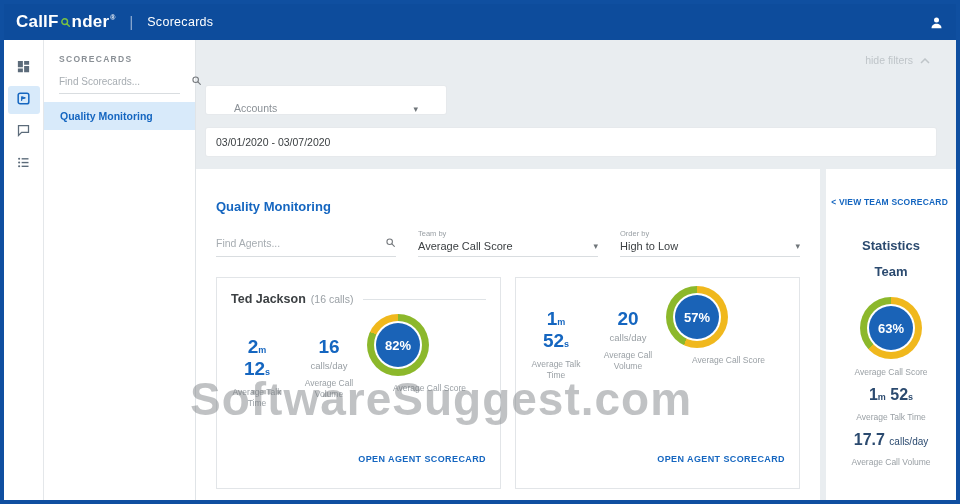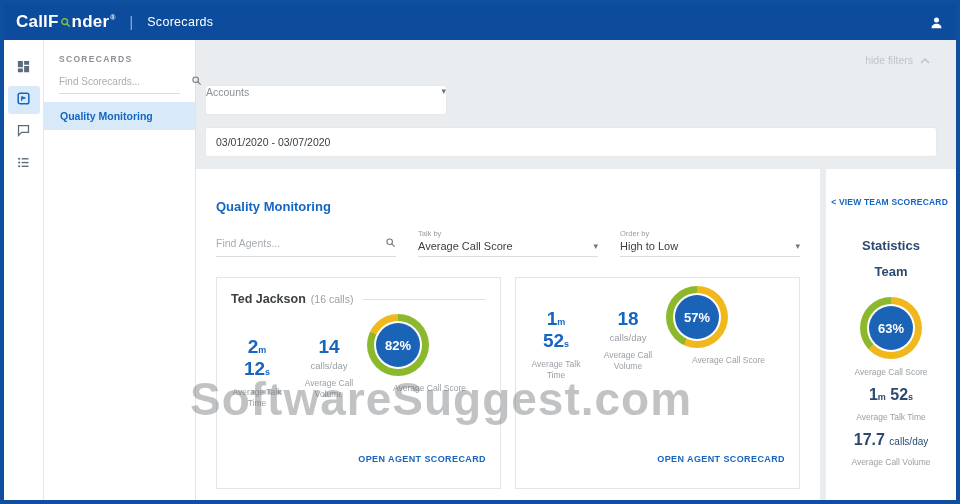--- a/index.html
+++ b/index.html
@@ -37,21 +37,21 @@
   .side-search input::placeholder { color:#a7adb2; }
   .side-item { padding:8px 16px; font-size:10.5px; color:#555; cursor:pointer; }
   .side-item.active { background:#d8eafa; color:#1566c0; font-weight:bold; }
 
   
   .f-label { position:absolute; left:202px; top:50px; font-size:11px; font-style:italic;
              font-weight:bold; color:#1566c0; }
   .hide-filters { position:absolute; top:50px; right:26px; font-size:10.5px; color:#bfc5c9;
                   display:flex; align-items:center; gap:7px; cursor:pointer; }
   .accounts { position:absolute; left:202px; top:82px; width:240px; height:28px; background:#fff;
-              display:flex; align-items:flex-start; padding:0 0; font-size:10.5px; color:#8a9096;
+              display:flex; align-items:flex-end; padding:0 28px; font-size:10.5px; color:#8a9096;
               border-radius:2px; cursor:pointer; box-shadow:0 0 0 1px #e6e9ec; }
   .caret { color:#6f757a; font-size:9px; }
   .accounts .caret { margin-left:auto; }
   .date-input { position:absolute; left:202px; top:124px; width:730px; height:28px; background:#fff;
                 border:0; outline:0; padding:0 10px; font-size:10.5px; color:#3c4043;
                 font-family:inherit; border-radius:2px; box-shadow:0 0 0 1px #e6e9ec; }
 
   
   .card { position:absolute; left:192px; top:165px; width:624px; bottom:0; background:#fff; }
   .card-h { position:absolute; left:20px; top:30px; font-size:13px; font-weight:bold; color:#1566c0; }
@@ -203,21 +203,21 @@
       <div class="find-agents">
         <input type="text" placeholder="Find Agents..." style="">
         <span>
           <svg width="11" height="11" viewBox="0 0 20 20">
               <circle cx="8.5" cy="8.5" r="5" fill="none" stroke="#75797d" stroke-width="2"></circle>
               <line x1="12.5" y1="12.5" x2="17" y2="17" stroke="#75797d" stroke-width="2" stroke-linecap="round"></line>
             </svg>
         </span>
       </div>
       <div class="select-group">
-        <div class="select-label">Talk by</div>
+        <div class="select-label">Team by</div>
         <div class="select-value">
           <span>Average Call Score</span>
           <span class="caret">▾</span>
         </div>
       </div>
       <div class="select-group">
         <div class="select-label">Order by</div>
         <div class="select-value">
           <span>High to Low</span>
           <span class="caret">▾</span>
@@ -233,21 +233,21 @@
           <span class="agent-calls">(16 calls)</span>
           <span class="head-rule"></span>
         </div>
         <div class="agent-stats">
           <div class="stat talk">
             <div class="big"><span>2</span><span class="unit">m</span></div>
             <div class="big"><span>12</span><span class="unit">s</span></div>
             <div class="stat-label">Average Talk Time</div>
           </div>
           <div class="stat volume">
-            <div class="big">14</div>
+            <div class="big">16</div>
             <div class="unit-line">calls/day</div>
             <div class="stat-label">Average Call Volume</div>
           </div>
           <div class="stat score">
             <div class="donut" style="background: conic-gradient(rgb(140, 184, 43) 0%, rgb(140, 184, 43) 82%, rgb(240, 184, 29) 82%, rgb(240, 184, 29) 100%);">
               <div class="donut-hole"></div>
               <div class="donut-core">82%</div>
             </div>
             <div class="stat-label">Average Call Score</div>
           </div>
@@ -256,21 +256,21 @@
       </div>
 
       <div class="agent-card">
         <div class="agent-stats">
           <div class="stat talk">
             <div class="big"><span>1</span><span class="unit">m</span></div>
             <div class="big"><span>52</span><span class="unit">s</span></div>
             <div class="stat-label">Average Talk Time</div>
           </div>
           <div class="stat volume">
-            <div class="big">18</div>
+            <div class="big">20</div>
             <div class="unit-line">calls/day</div>
             <div class="stat-label">Average Call Volume</div>
           </div>
           <div class="stat score">
             <div class="donut" style="background: conic-gradient(rgb(240, 184, 29) 0%, rgb(240, 184, 29) 57%, rgb(140, 184, 43) 57%, rgb(140, 184, 43) 100%);">
               <div class="donut-hole"></div>
               <div class="donut-core">57%</div>
             </div>
             <div class="stat-label">Average Call Score</div>
           </div>

